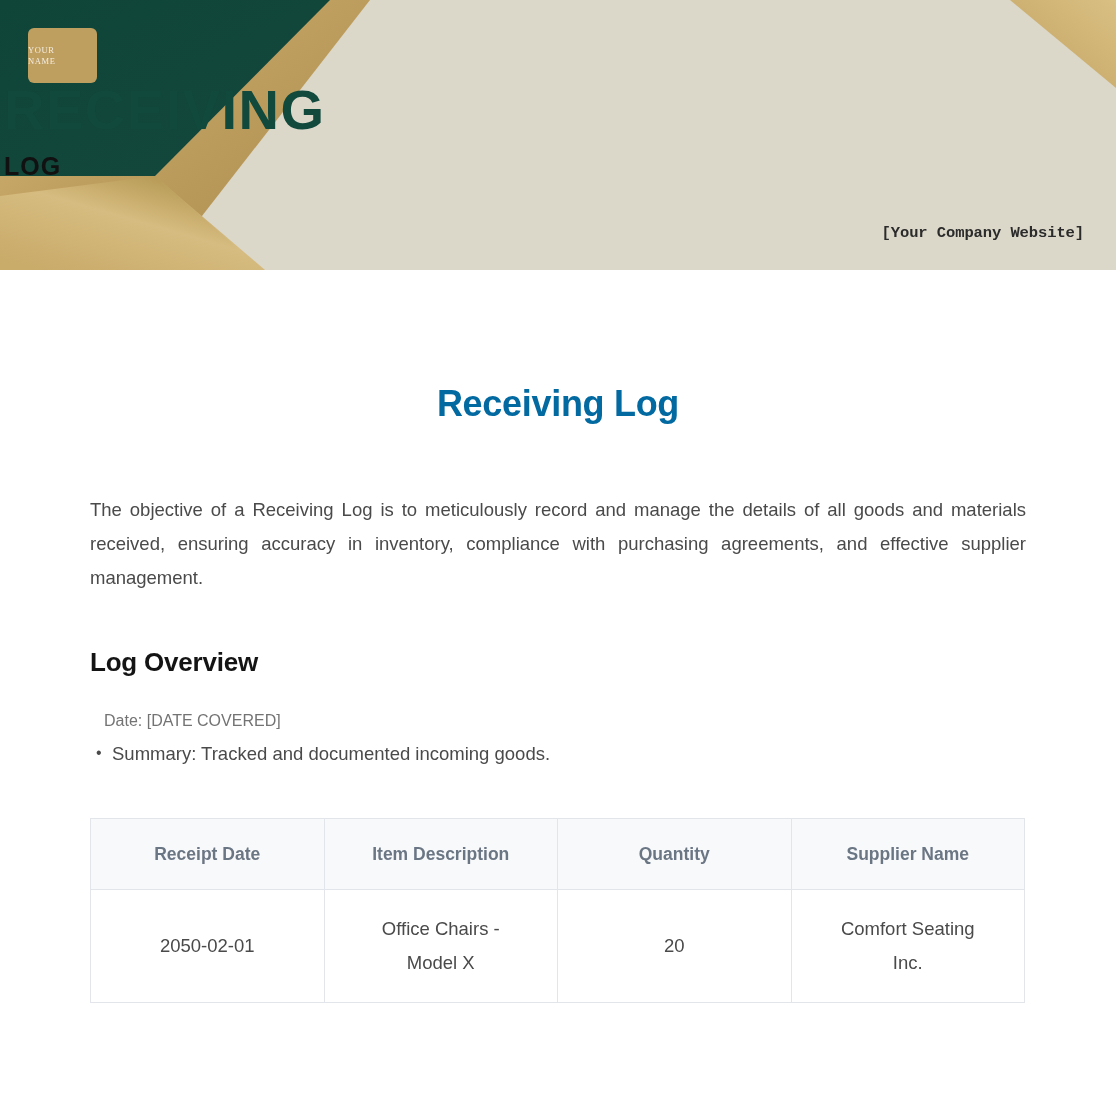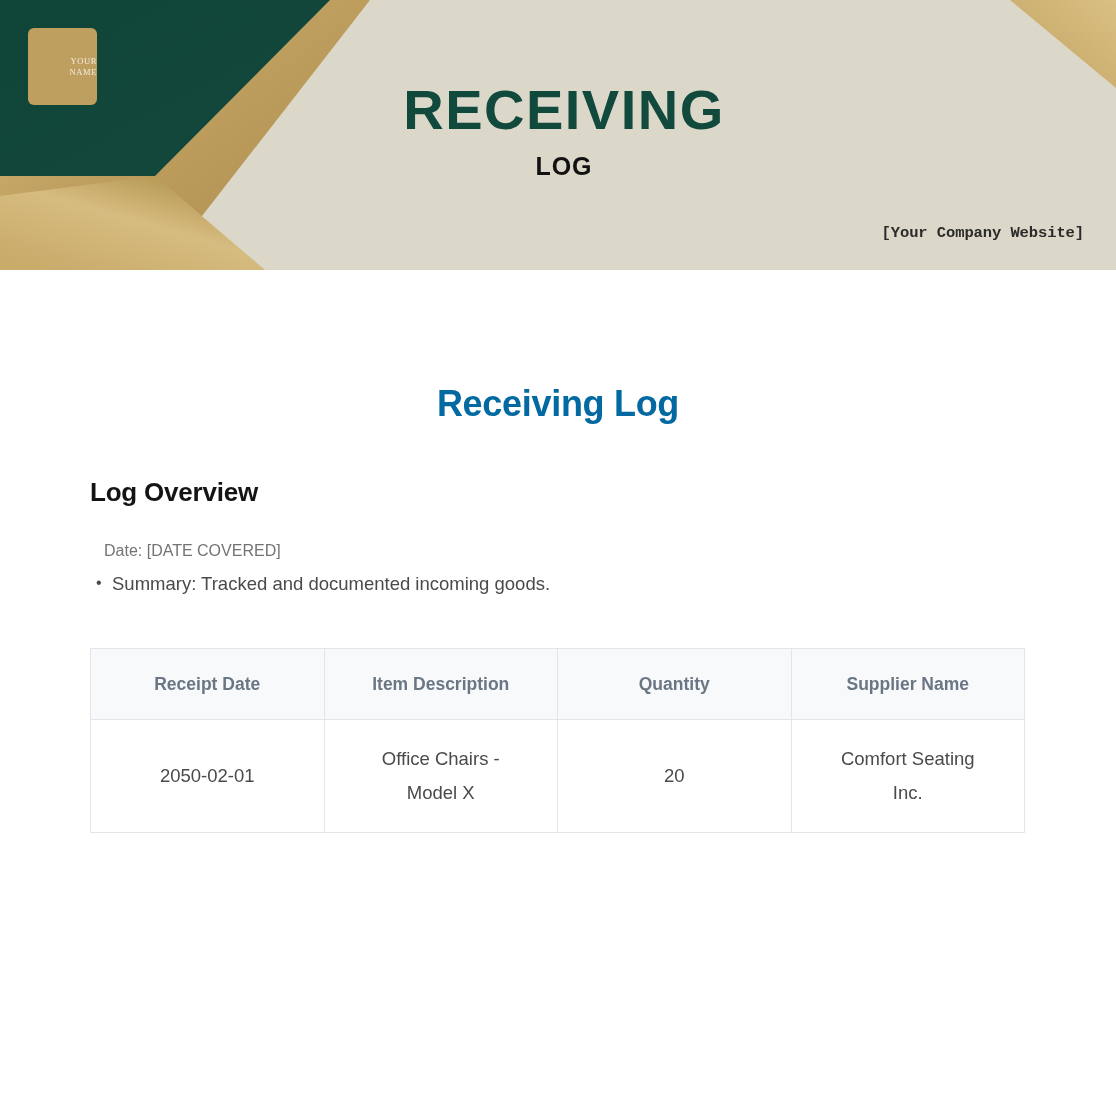--- a/index.html
+++ b/index.html
@@ -30,44 +30,43 @@
     inset: 0;
     width: 1116px;
     height: 270px;
     display: block;
   }
   .logo-box {
     position: absolute;
     left: 28px;
     top: 28px;
     width: 69px;
-    height: 77px;
+    height: 55px;
     background: #bf9f5f;
     border-radius: 6px;
     display: flex;
     flex-direction: column;
-    align-items: flex-end;
+    align-items: flex-start;
     justify-content: center;
     line-height: 1.25;
     z-index: 5;
   }
   .logo-box span {
     display: block;
     font-family: "Liberation Serif", serif;
     font-size: 8.5px;
     letter-spacing: 0.6px;
     color: #f3ece0;
     text-align: center;
   }
   .banner-title-wrap {
     position: absolute;
-    left: 12px;
+    left: 4px;
     right: 0;
     top: 82px;
-    text-align: center;
     z-index: 4;
   }
   .banner-title {
     font-size: 56px;
     font-weight: 700;
     letter-spacing: 1.5px;
     color: #11493c;
     line-height: 1;
     margin: 0;
   }
@@ -234,20 +233,21 @@
     <div class="banner-subtitle">LOG</div>
   </div>
 
   <div class="banner-website">[Your Company Website]</div>
 </div>
 
 <div class="doc">
 
   <h1 class="doc-title">Receiving Log</h1>
 
+  <p class="intro">The objective of a Receiving Log is to meticulously record and manage the details of all goods and materials received, ensuring accuracy in inventory, compliance with purchasing agreements, and effective supplier management.</p>
 
 
   <h2 class="section-heading">Log Overview</h2>
 
   <div class="overview-line">Date: [DATE COVERED]</div>
 
   <ul class="overview-bullets">
     <li>Summary: Tracked and documented incoming goods.</li>
   </ul>
 

